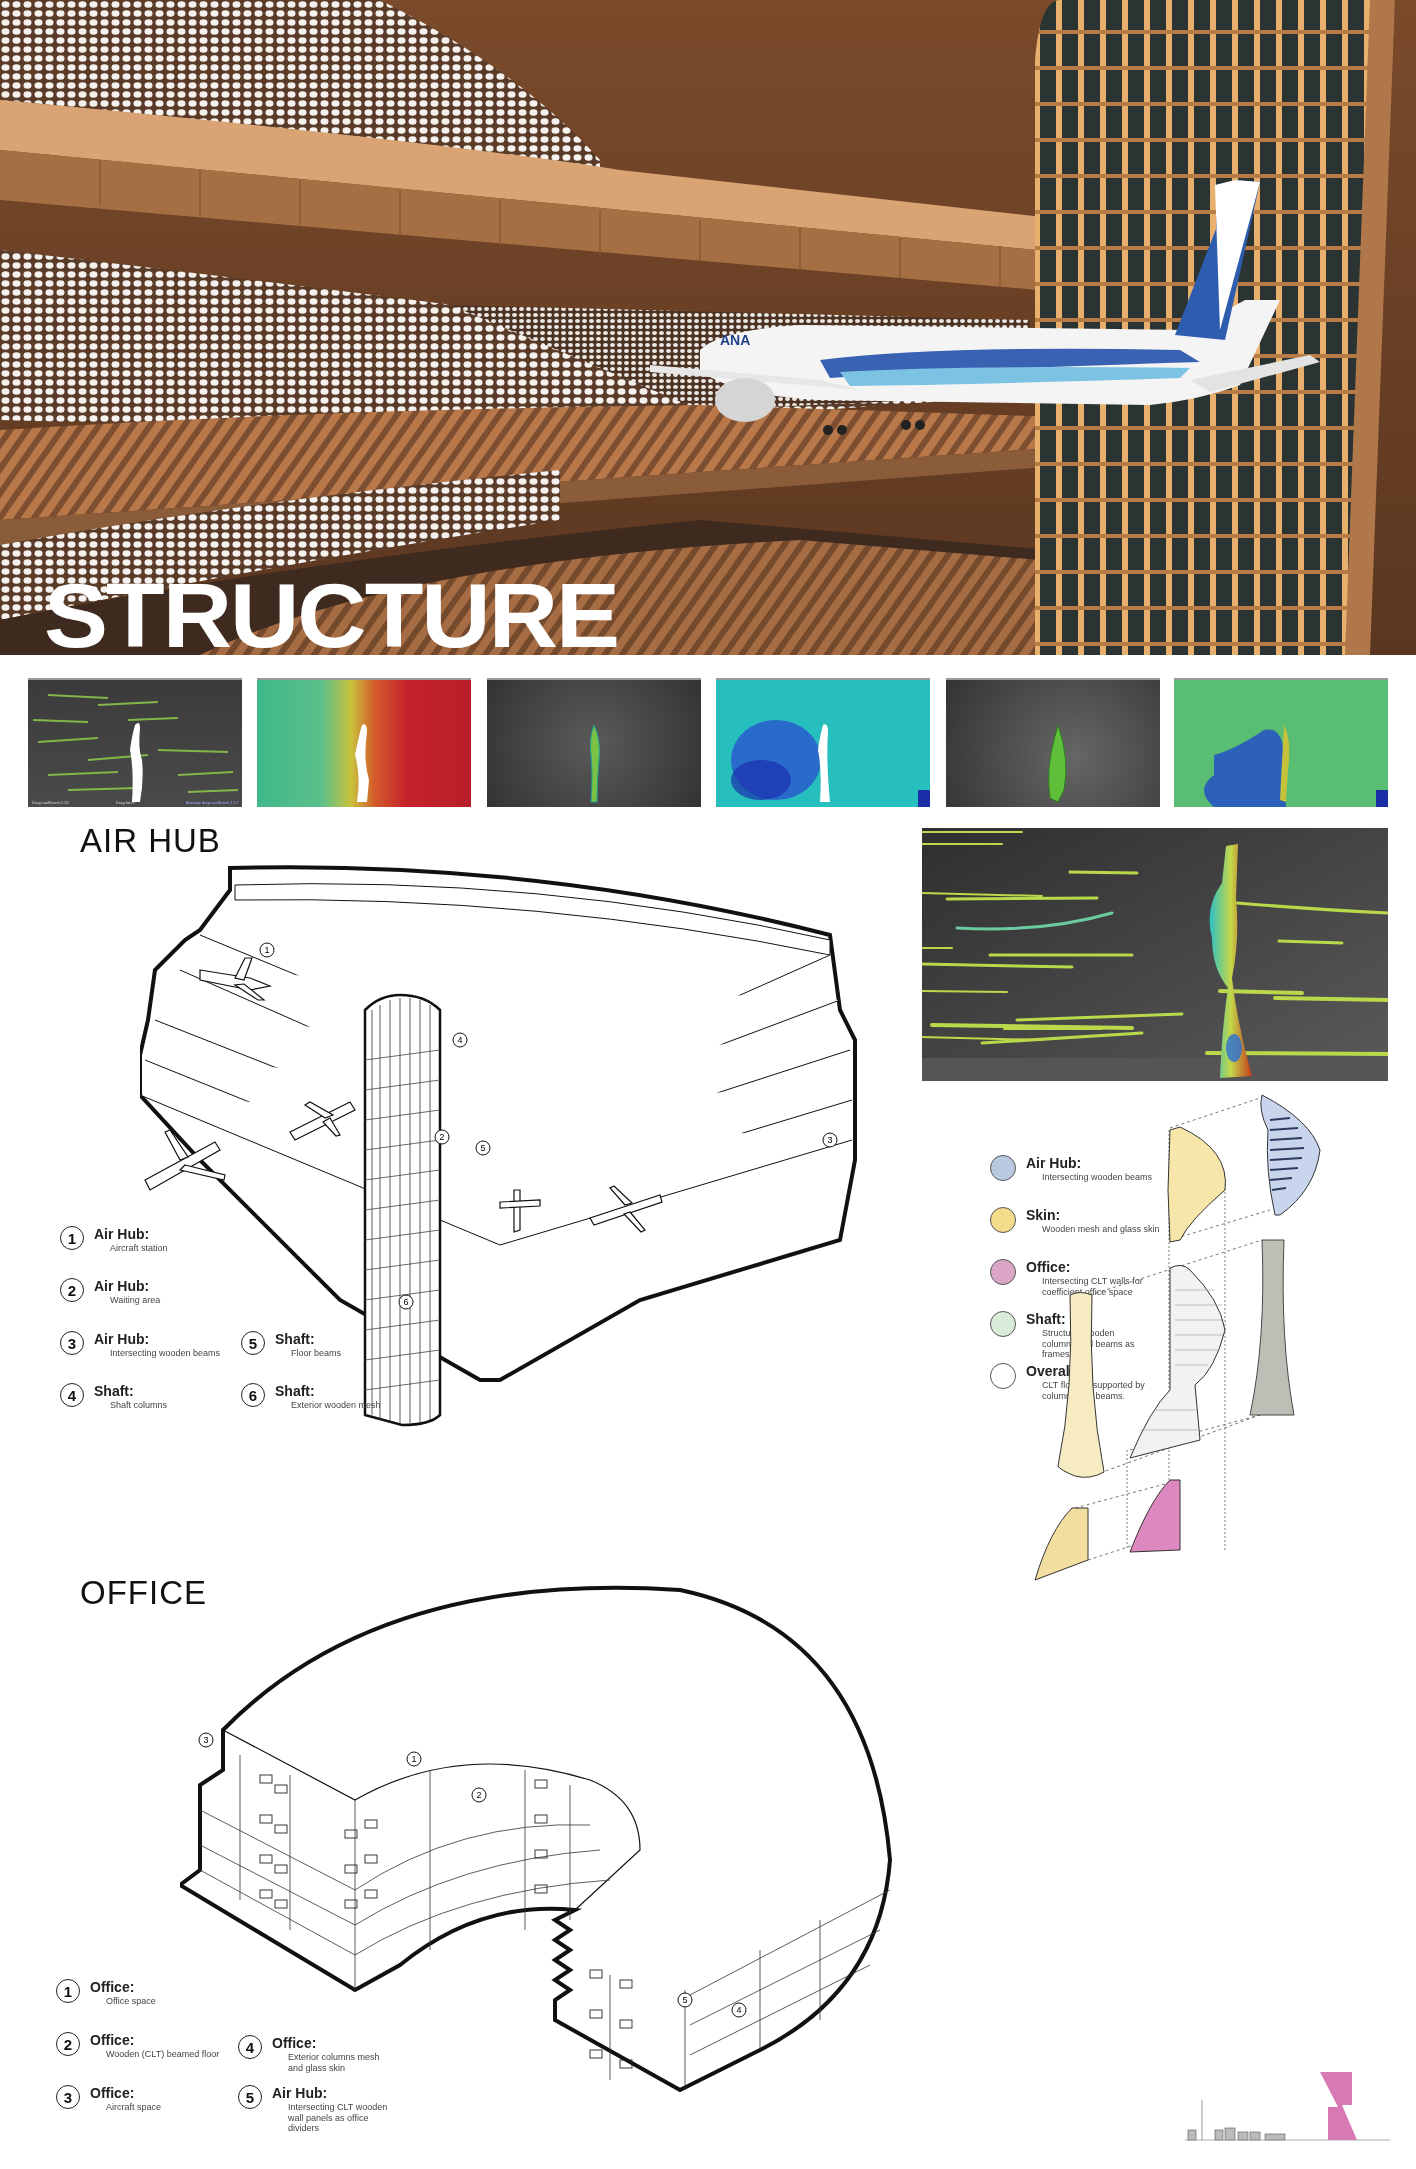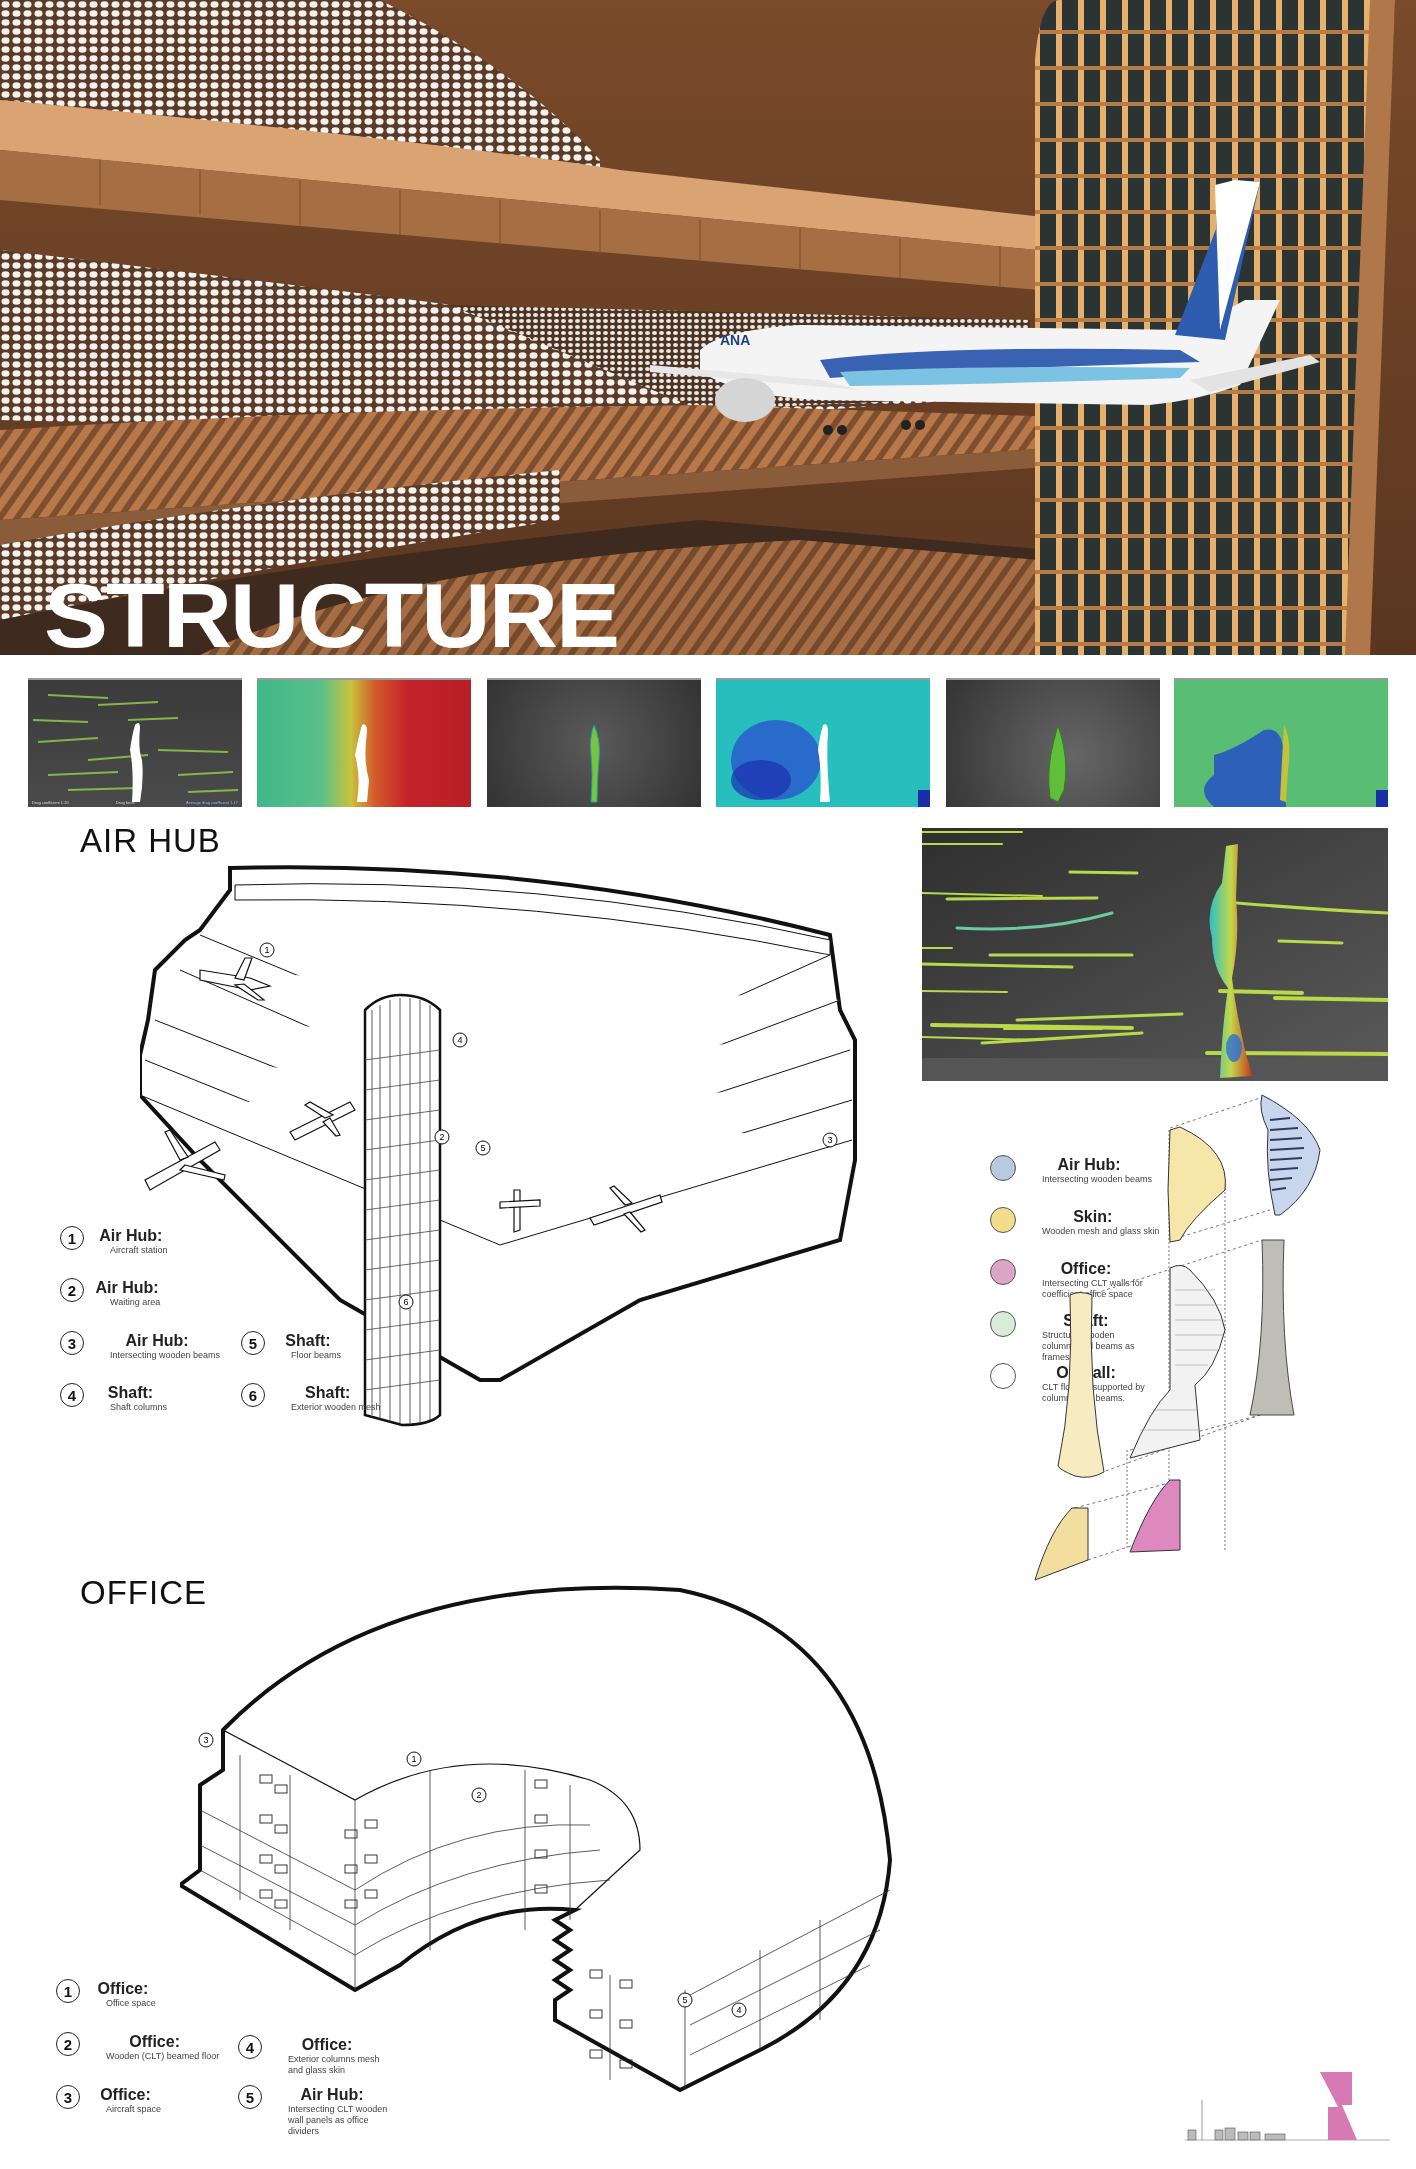--- a/index.html
+++ b/index.html
@@ -15,21 +15,21 @@
   .sim-thumb { position: absolute; top: 0; width: 214px; height: 127px; overflow: hidden; border-top: 2px solid #999; }
   .sim-thumb .cap { position: absolute; bottom: 2px; font-size: 4px; color: #ddd; white-space: nowrap; }
 
   
   .section-title { position: absolute; font-size: 33px; font-weight: 400; letter-spacing: 1px; color: #111; }
 
   
   .legend-item { position: absolute; display: flex; align-items: flex-start; }
   .num-circle { width: 22px; height: 22px; border: 1.6px solid #222; border-radius: 50%; display: flex; align-items: center; justify-content: center; font-size: 15px; font-weight: 600; color: #111; flex-shrink: 0; }
   .legend-text { margin-left: 10px; line-height: 1.2; }
-  .legend-text .lt-title { font-size: 16px; font-weight: 700; color: #222; text-align: center; }
+  .legend-text .lt-title { font-size: 14px; font-weight: 700; color: #222; }
   .legend-text .lt-desc { font-size: 9px; color: #444; margin-left: 16px; }
 
   .color-legend-item { position: absolute; display: flex; align-items: flex-start; left: 990px; }
   .color-dot { width: 24px; height: 24px; border-radius: 50%; border: 1px solid #555; flex-shrink: 0; }
 
   
   .wind-render { position: absolute; left: 922px; top: 828px; width: 466px; height: 253px; overflow: hidden; }
 
   .diagram { position: absolute; }
 </style>

